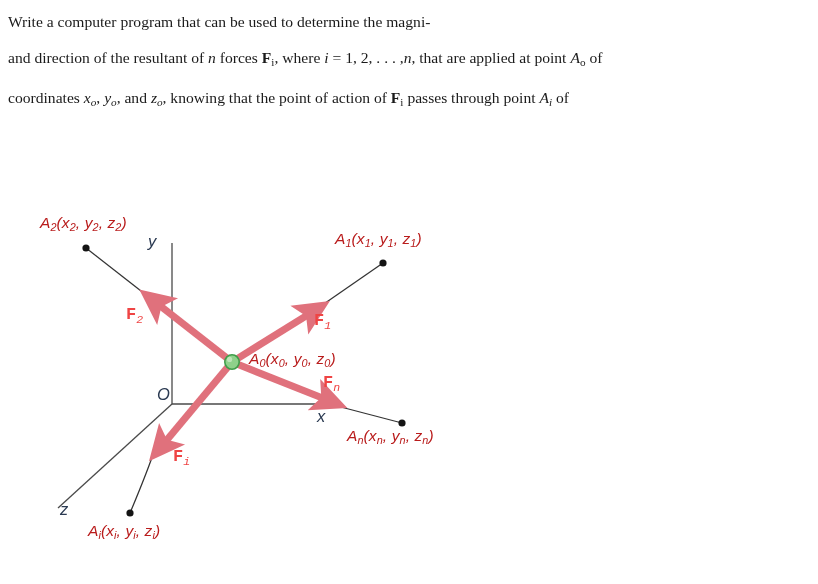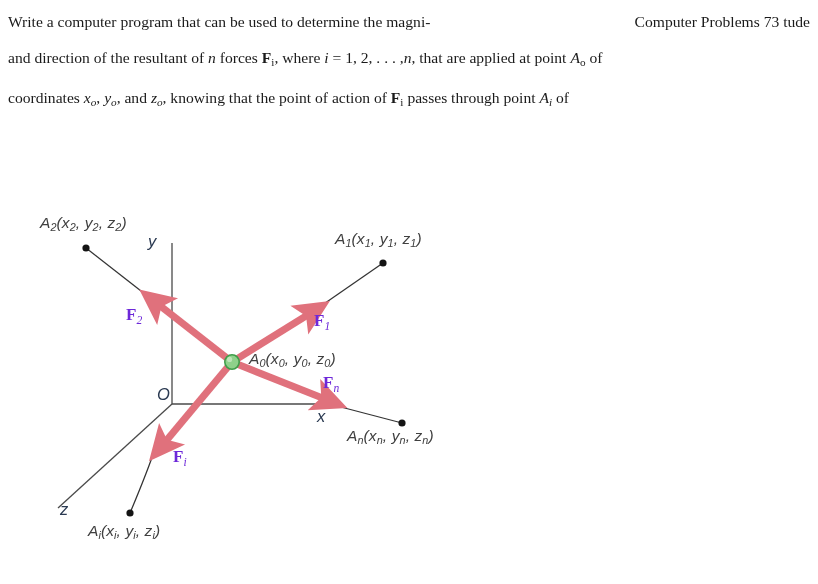--- a/index.html
+++ b/index.html
@@ -63,60 +63,59 @@
     height: 400px;
   }
   #figure svg {
     display: block;
   }
   .fig-label {
     position: absolute;
     font-family: "Liberation Sans", sans-serif;
     font-style: italic;
     font-size: 15.5px;
-    color: #404040;
+    color: #b91c1c;
     white-space: nowrap;
     letter-spacing: 0.1px;
   }
   .fig-label .sub {
     font-size: 0.70em;
     vertical-align: -0.30em;
   }
   .axis-label {
     position: absolute;
     font-family: "Liberation Sans", sans-serif;
     font-style: italic;
     font-size: 16.5px;
     color: #2b3a52;
   }
   .force-label {
     position: absolute;
-    font-family: Liberation Serif, serif;
+    font-family: Liberation Mono, monospace;
     font-size: 17px;
     font-weight: bold;
-    color: #6d28d9;
+    color: #ef4444;
     white-space: nowrap;
   }
   .force-label .sub {
     font-size: 0.68em;
     font-weight: normal;
     font-style: italic;
     vertical-align: -0.32em;
   }
 </style>
 </head>
 <body>
 
 <div id="page">
 
   <div id="problem-text">
 
     <div class="jline">
       <span>Write a computer program that can be used to determine the magni-</span>
-      <span>Computer Problems 73 tude</span>
     </div>
 
     <div class="jline">
       <span>
         <span>and direction of the resultant of</span>
         <span class="it">n</span>
         <span>forces</span>
         <span class="bf">F</span><span class="sbup">i</span><span>, where</span>
         <span class="it">i</span>
         <span>= 1, 2, . . . ,</span><span class="it">n</span><span>, that are applied at point</span>

